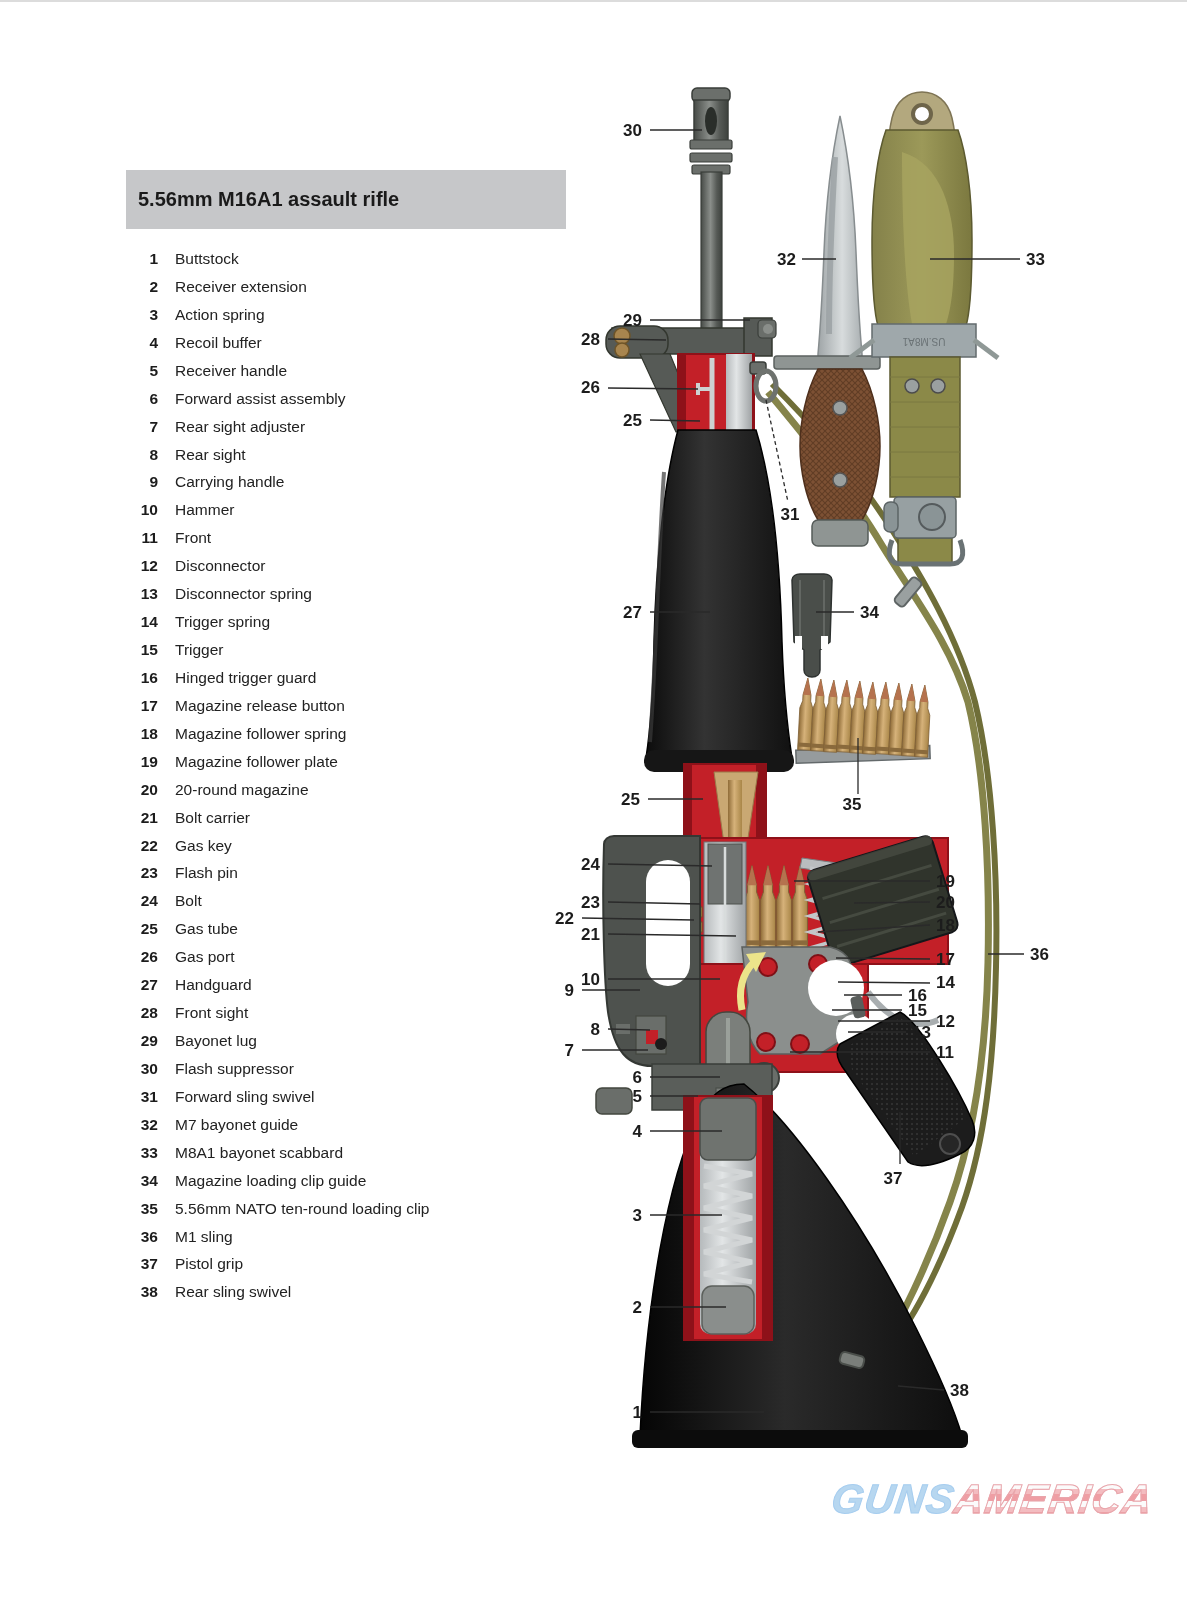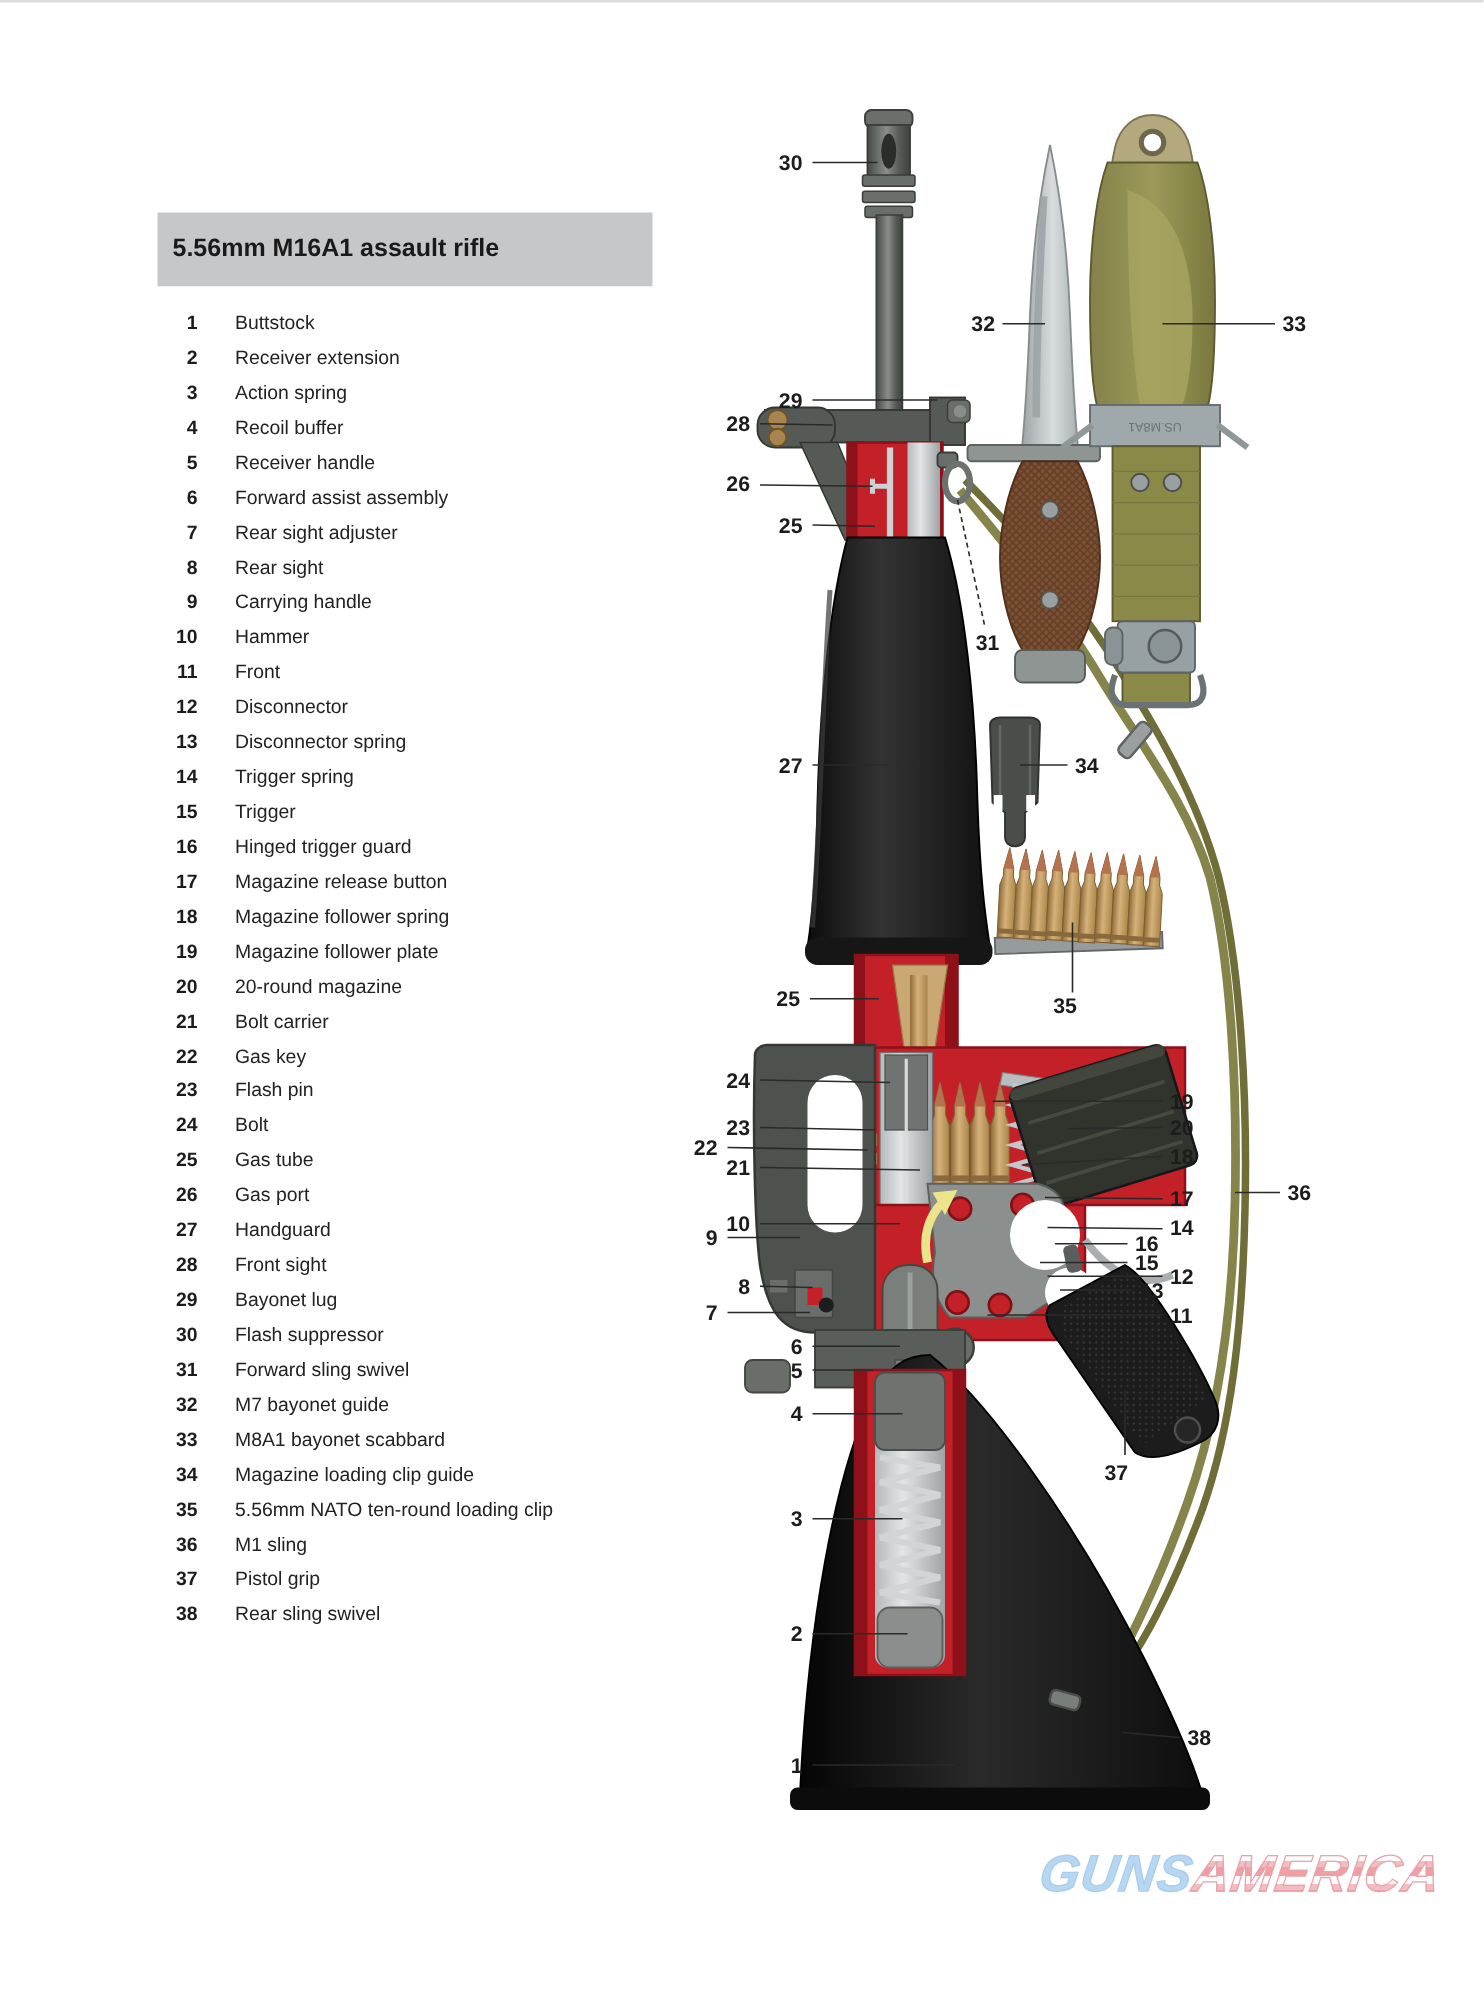--- a/index.html
+++ b/index.html
@@ -1,26 +1,26 @@
 <!DOCTYPE html>
 <html><head>
 <meta charset="utf-8">
 <style>
   html,body{margin:0;padding:0;background:#ffffff;}
   .poster{position:relative;width:1187px;height:1600px;background:#ffffff;overflow:hidden;
           font-family:"Liberation Sans", sans-serif;border-top:2px solid #dcdcdc;}
   .page-title{position:absolute;left:126px;top:92px;font-size:25px;font-weight:bold;
               letter-spacing:4px;color:#1c1c1c;}
-  .section-band{position:absolute;left:126px;top:168px;width:396px;height:59px;background:#c6c7c9;
+  .section-band{position:absolute;left:126px;top:168px;width:440px;height:59px;background:#c6c7c9;
                 display:flex;align-items:center;}
   .section-band span{margin-left:12px;font-size:20px;font-weight:bold;color:#1a1a1a;}
   .parts-list{position:absolute;left:126px;top:243px;width:400px;height:1070px;}
   .part-row{position:absolute;left:0;height:28px;display:flex;align-items:center;}
   .part-num{width:32px;text-align:right;font-weight:bold;font-size:15.5px;color:#1c1c1c;flex:none;}
-  .part-label{margin-left:30px;font-size:15.5px;color:#222222;white-space:nowrap;}
+  .part-label{margin-left:17px;font-size:15.5px;color:#222222;white-space:nowrap;}
   .illustration{position:absolute;left:0;top:0;width:1187px;height:1600px;}
   .watermark{position:absolute;left:76px;top:758px;font-size:47px;color:#c92026;
              white-space:nowrap;letter-spacing:-1px;z-index:50;}
   .logo{position:absolute;left:832px;top:1474px;font-size:41px;font-weight:bold;font-style:italic;
         transform:skewX(-8deg);letter-spacing:1px;z-index:40;white-space:nowrap;}
   .logo .l1{color:#b7d7f0;-webkit-text-stroke:1px #a6cdef;}
   .logo .l2{color:#f0b2b6;-webkit-text-stroke:1px #e8a5ab;}
   @supports (-webkit-background-clip: text) {
     .logo .l2{background:repeating-linear-gradient(180deg,#ef9ea4 0 7px,#fbfbfb 7px 13px,#f3bcc0 13px 18px);
               -webkit-background-clip:text;background-clip:text;color:transparent;}

